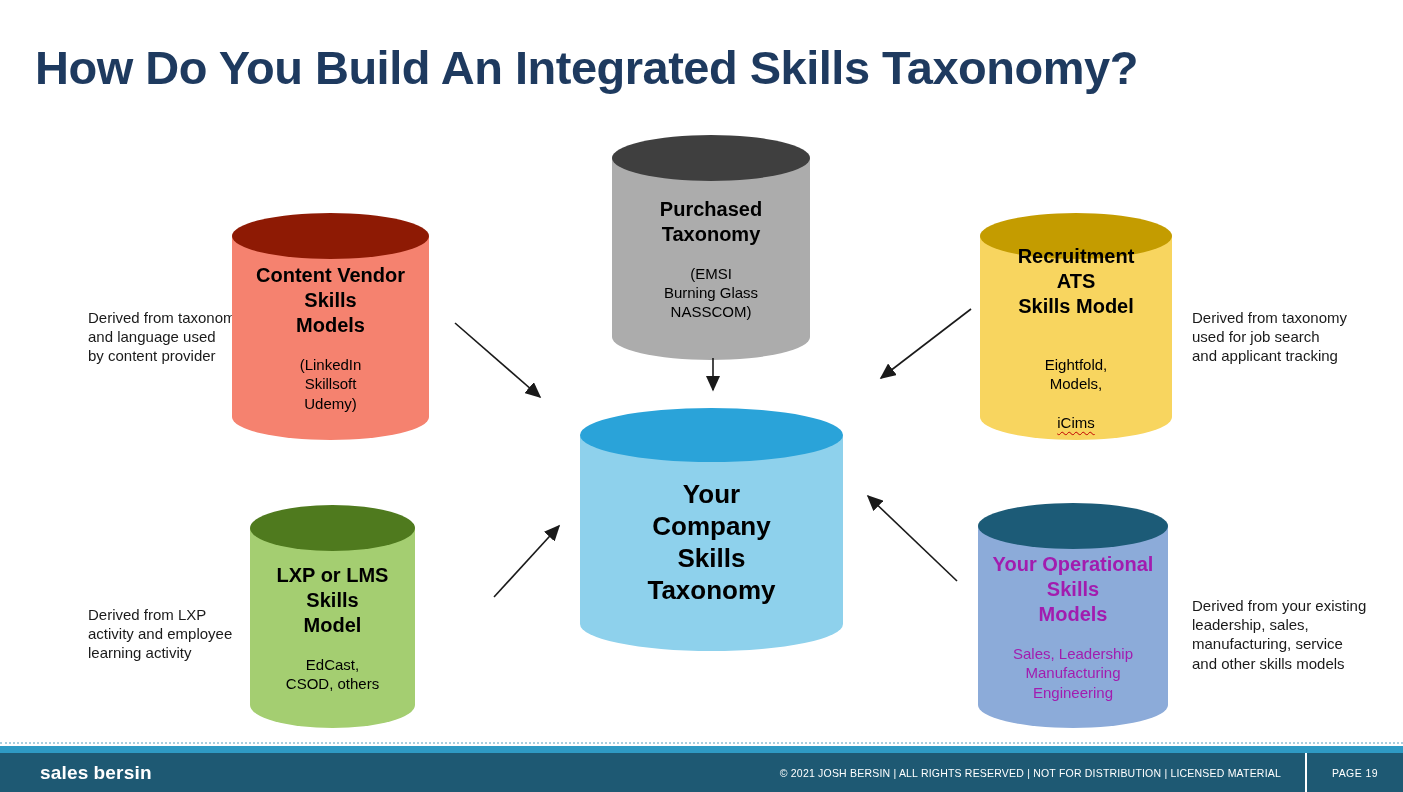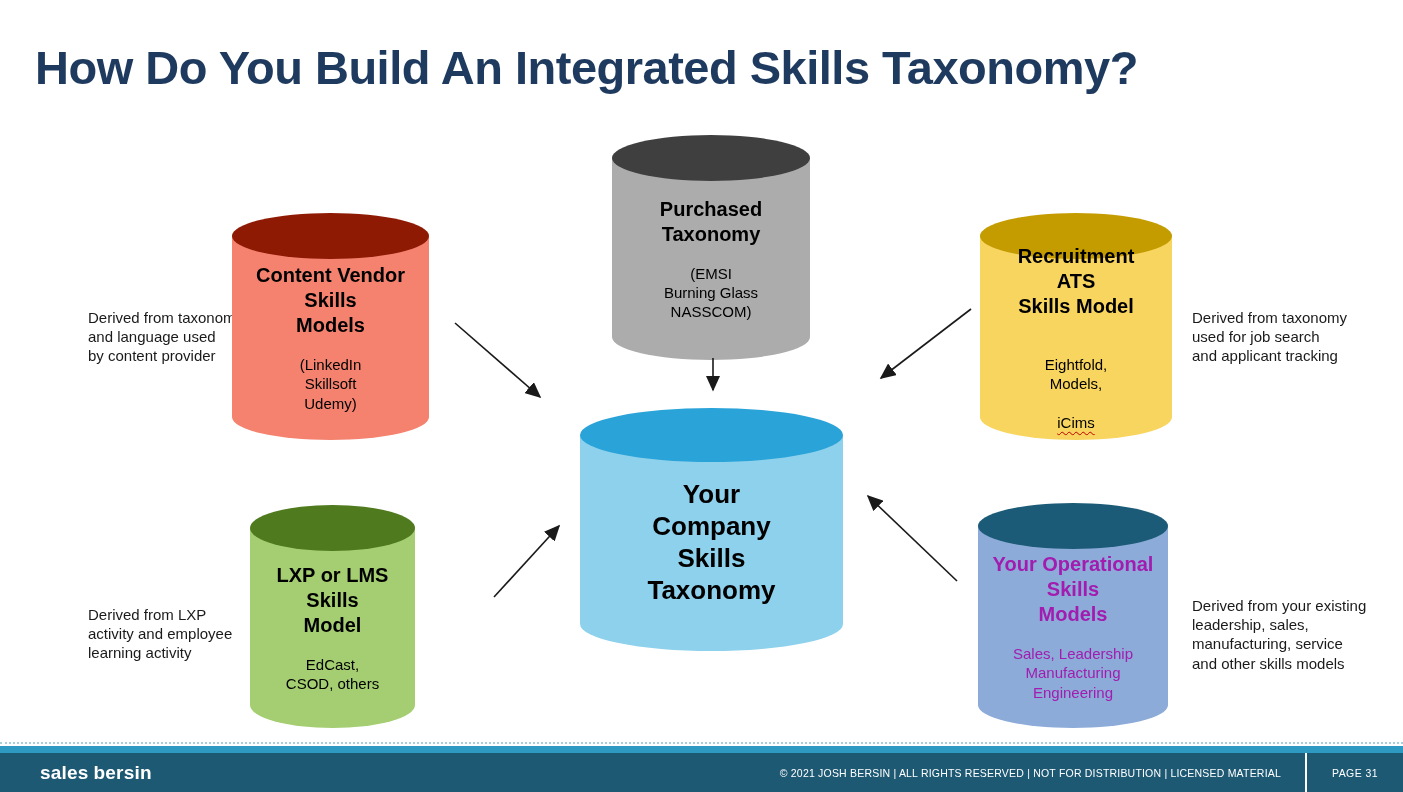--- a/index.html
+++ b/index.html
@@ -207,17 +207,17 @@
   <div class="footer">
     <div class="footer-dotline"></div>
     <div class="footer-stripe" style="background: rgb(46, 154, 196);"></div>
     <div class="footer-bar" style="background: rgb(30, 89, 115);">
       <div class="logo">
         <span class="w1">sales</span><span class="w2">bersin</span>
       </div>
       <div class="footer-spacer"></div>
       <div class="copyright">© 2021 JOSH BERSIN | ALL RIGHTS RESERVED | NOT FOR DISTRIBUTION | LICENSED MATERIAL</div>
       <div class="footer-divider"></div>
-      <div class="page-label">PAGE 31</div>
+      <div class="page-label">PAGE 19</div>
     </div>
   </div>
 
 </div>
 
 </body></html>

